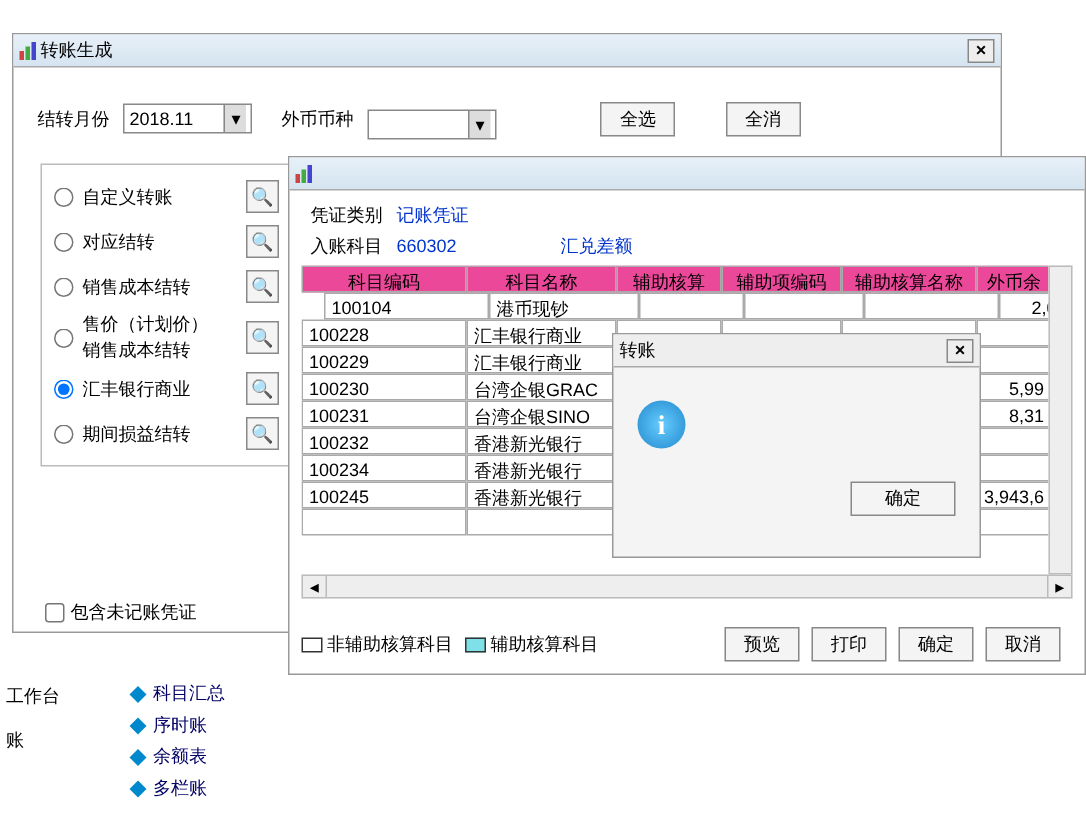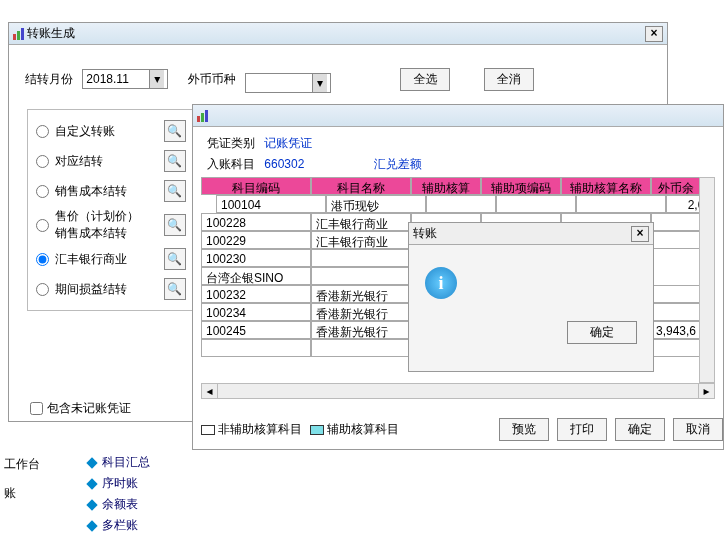--- a/index.html
+++ b/index.html
@@ -180,26 +180,28 @@
             <div class="tr" style="grid-template-columns: 110px 100px 70px 80px 90px 50px;">
               <div class="td">100229</div>
               <div class="td">汇丰银行商业</div>
               <div class="td"></div>
               <div class="td"></div>
               <div class="td"></div>
               <div class="td" style="text-align:right"></div>
             </div>
             <div class="tr" style="grid-template-columns: 110px 100px 70px 80px 90px 50px;">
               <div class="td">100230</div>
+              <div class="td">台湾企银GRAC</div>
               <div class="td"></div>
               <div class="td"></div>
               <div class="td"></div>
               <div class="td" style="text-align:right">5,99</div>
             </div>
             <div class="tr" style="grid-template-columns: 110px 100px 70px 80px 90px 50px;">
+              <div class="td">100231</div>
               <div class="td">台湾企银SINO</div>
               <div class="td"></div>
               <div class="td"></div>
               <div class="td"></div>
               <div class="td" style="text-align:right">8,31</div>
             </div>
             <div class="tr" style="grid-template-columns: 110px 100px 70px 80px 90px 50px;">
               <div class="td">100232</div>
               <div class="td">香港新光银行</div>
               <div class="td"></div>
@@ -235,21 +237,21 @@
       </div>
       <div class="scrollbar-v"></div>
     </div>
     <div class="scrollbar-h" style="display:flex">
       <div style="width:16px;border-right:1px solid #bbb;text-align:center">◂</div>
       <div style="flex:1"></div>
       <div style="width:16px;border-left:1px solid #bbb;text-align:center">▸</div>
     </div>
   </div>
 
-  <div style="position:absolute;left:8px;right:0;bottom:8px;display:flex;align-items:center;gap:8px">
+  <div style="position:absolute;left:8px;right:16px;bottom:8px;display:flex;align-items:center;gap:8px">
     <span><span class="swatch" style="background:#fff"></span><span>非辅助核算科目</span></span>
     <span><span class="swatch" style="background:#7fe0e8"></span><span>辅助核算科目</span></span>
     <span style="flex:1"></span>
     <span class="btn">预览</span>
     <span class="btn">打印</span>
     <span class="btn">确定</span>
     <span class="btn">取消</span>
   </div>
 </div>
 

